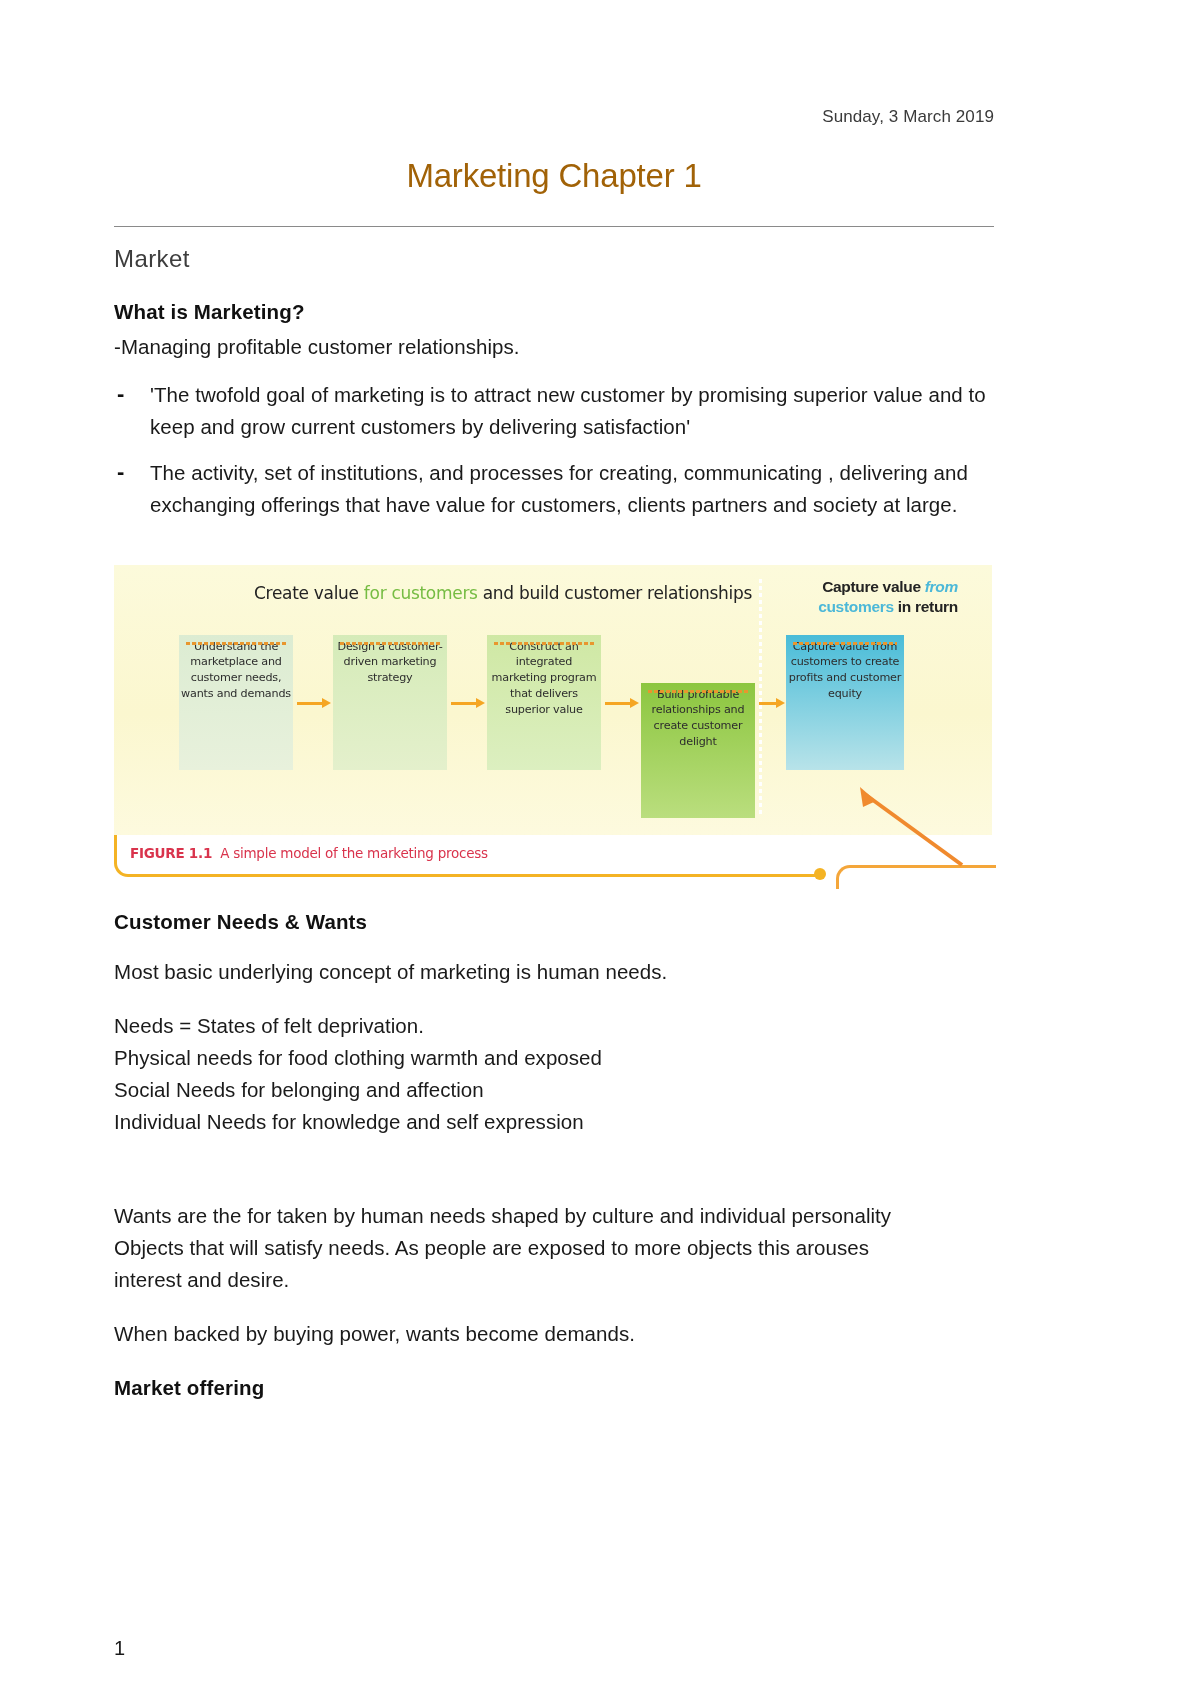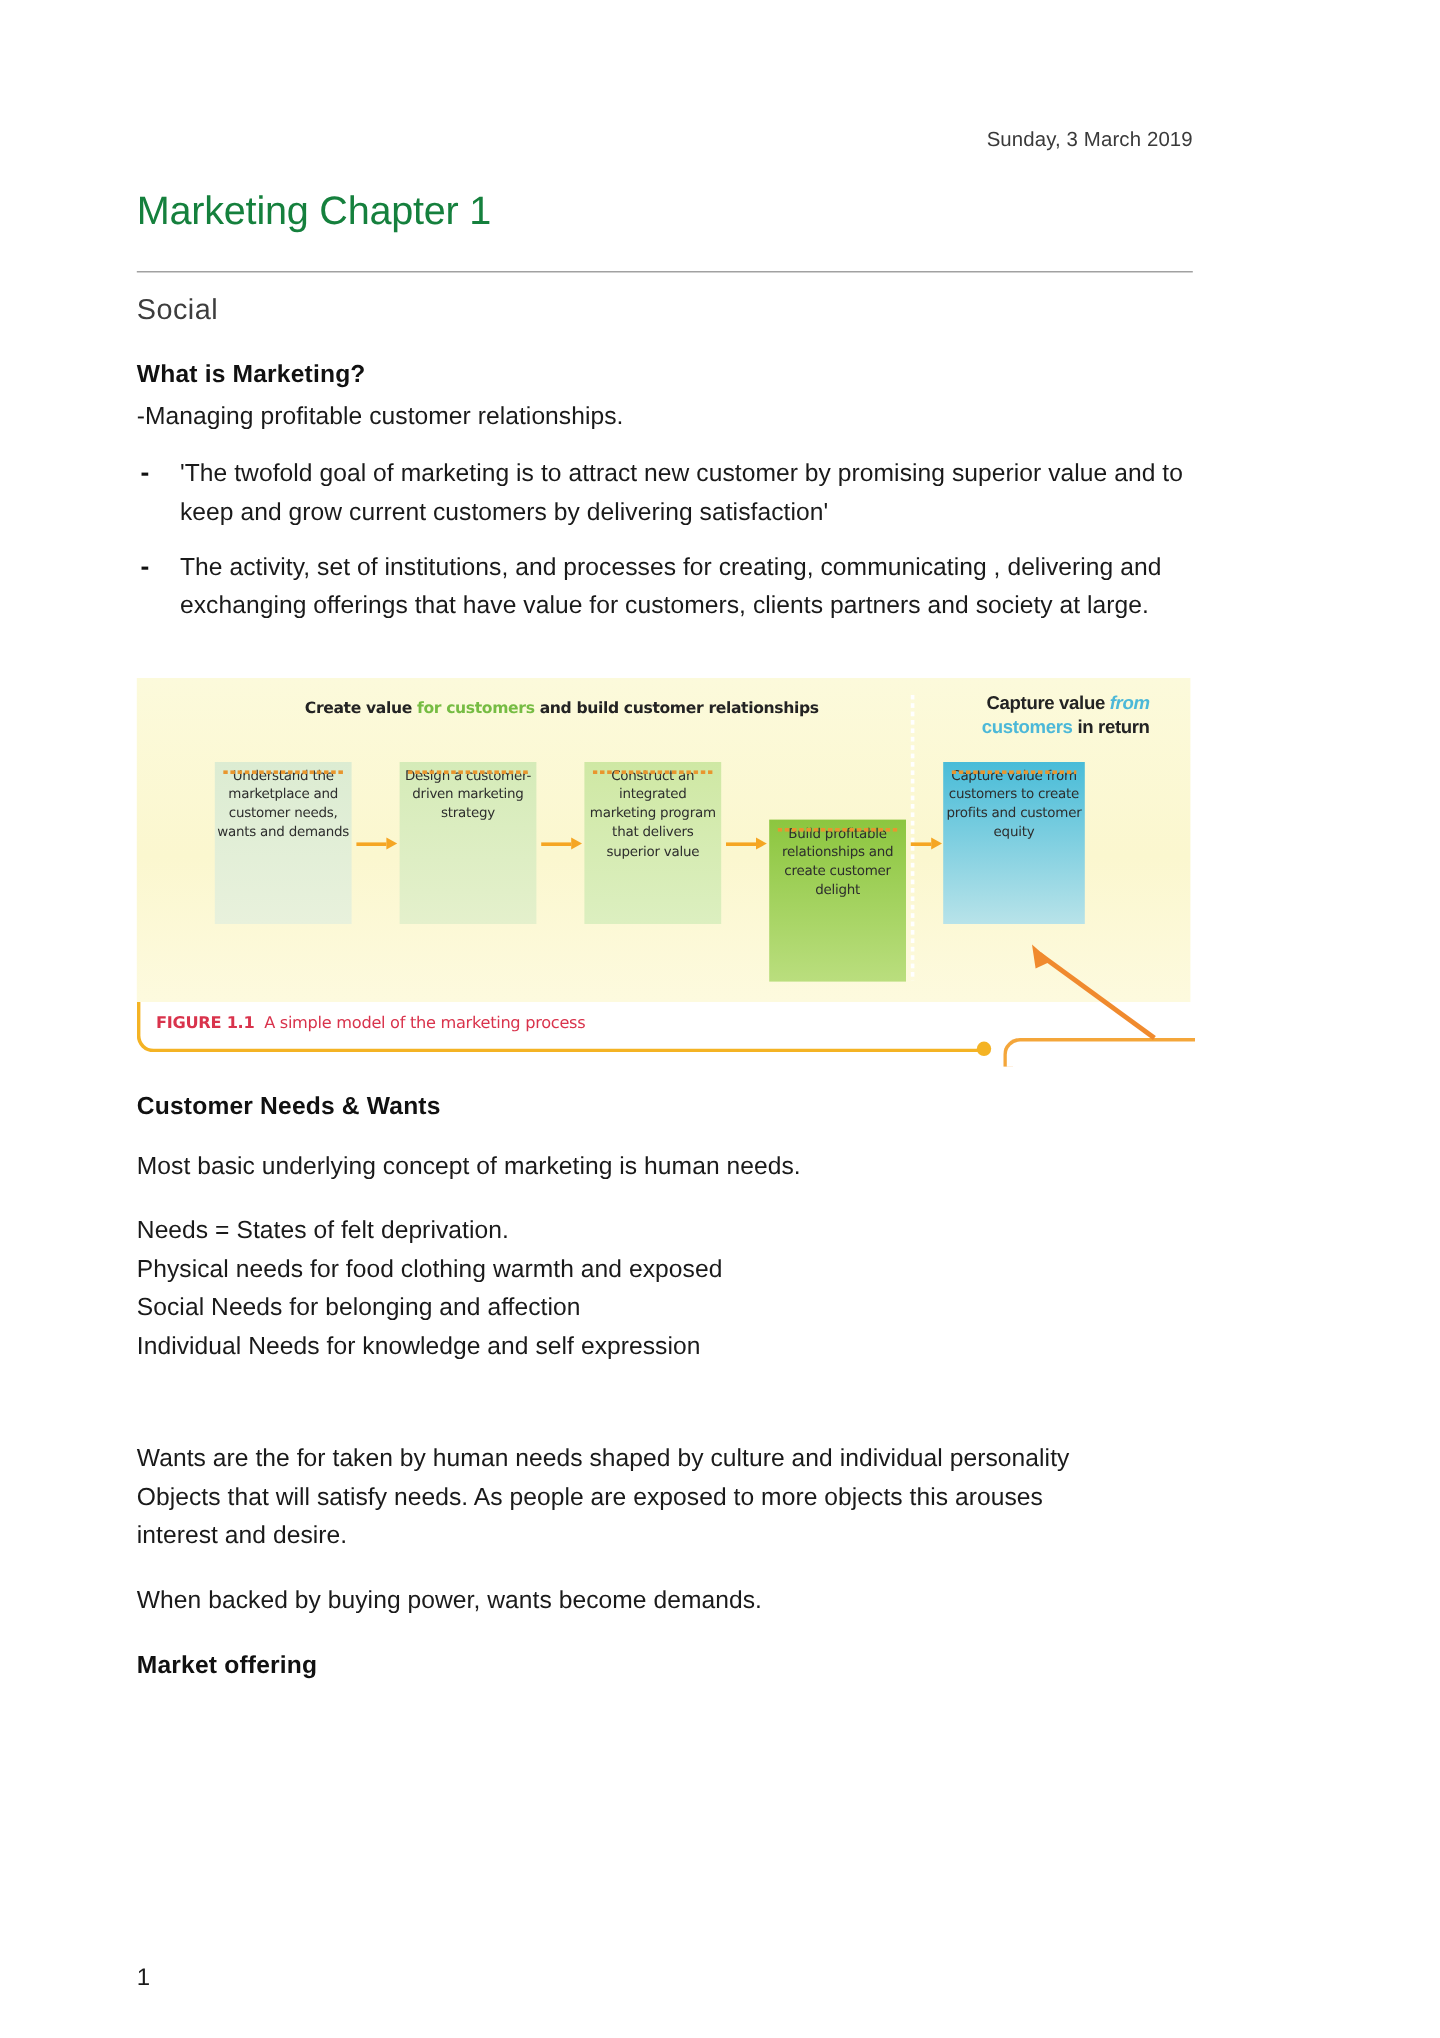--- a/index.html
+++ b/index.html
@@ -33,24 +33,25 @@
     text-align: right;
     font-size: 17px;
     color: #3a3a3a;
     padding-top: 108px;
     letter-spacing: 0.1px;
     line-height: 1;
   }
   .doc-title {
     font-size: 33px;
     font-weight: 400;
-    color: #15803d;
+    color: #a16207;
     margin: 33px 0 0 0;
     letter-spacing: -0.2px;
     line-height: 1.1;
+    text-align: center;
   }
   .title-rule {
     border: none;
     border-top: 1.3px solid #8a8a8a;
     margin: 32px 0 0 0;
     width: 100%;
   }
   .subject-label {
     font-size: 24px;
     color: #3d3d3d;
@@ -122,22 +123,22 @@
     background: linear-gradient(180deg,#fcfadb 0%, #fbf7cf 55%, #fdfade 100%);
     height: 270px;
     width: 878px;
     box-sizing: border-box;
   }
   .fig-heading {
     position: absolute;
     top: 18px;
     left: 140px;
     font-family: "DejaVu Sans", sans-serif;
-    font-size: 13px;
-    font-weight: bold;
+    font-size: 17px;
+    font-weight: normal;
     color: #232323;
     letter-spacing: -0.3px;
     white-space: nowrap;
   }
   .fig-heading .accent-green-n { color: #76bc43; font-style: normal; }
   .fig-heading-right {
     position: absolute;
     top: 12px;
     left: 644px;
     width: 200px;
@@ -298,21 +299,21 @@
 
 <div class="page">
   <div class="content">
 
     <div class="doc-date">Sunday, 3 March 2019</div>
 
     <h1 class="doc-title">Marketing Chapter 1</h1>
 
     <hr class="title-rule">
 
-    <div class="subject-label">Social</div>
+    <div class="subject-label">Market</div>
 
     <h2 class="section-head">What is Marketing?</h2>
     <p class="body-line">-Managing profitable customer relationships.</p>
 
     <ul class="dash-list">
       <li>
         <span class="dash">-</span>
         <span>'The twofold goal of marketing is to attract new customer by promising superior value and to keep and grow current customers by delivering satisfaction'</span>
       </li>
       <li>

